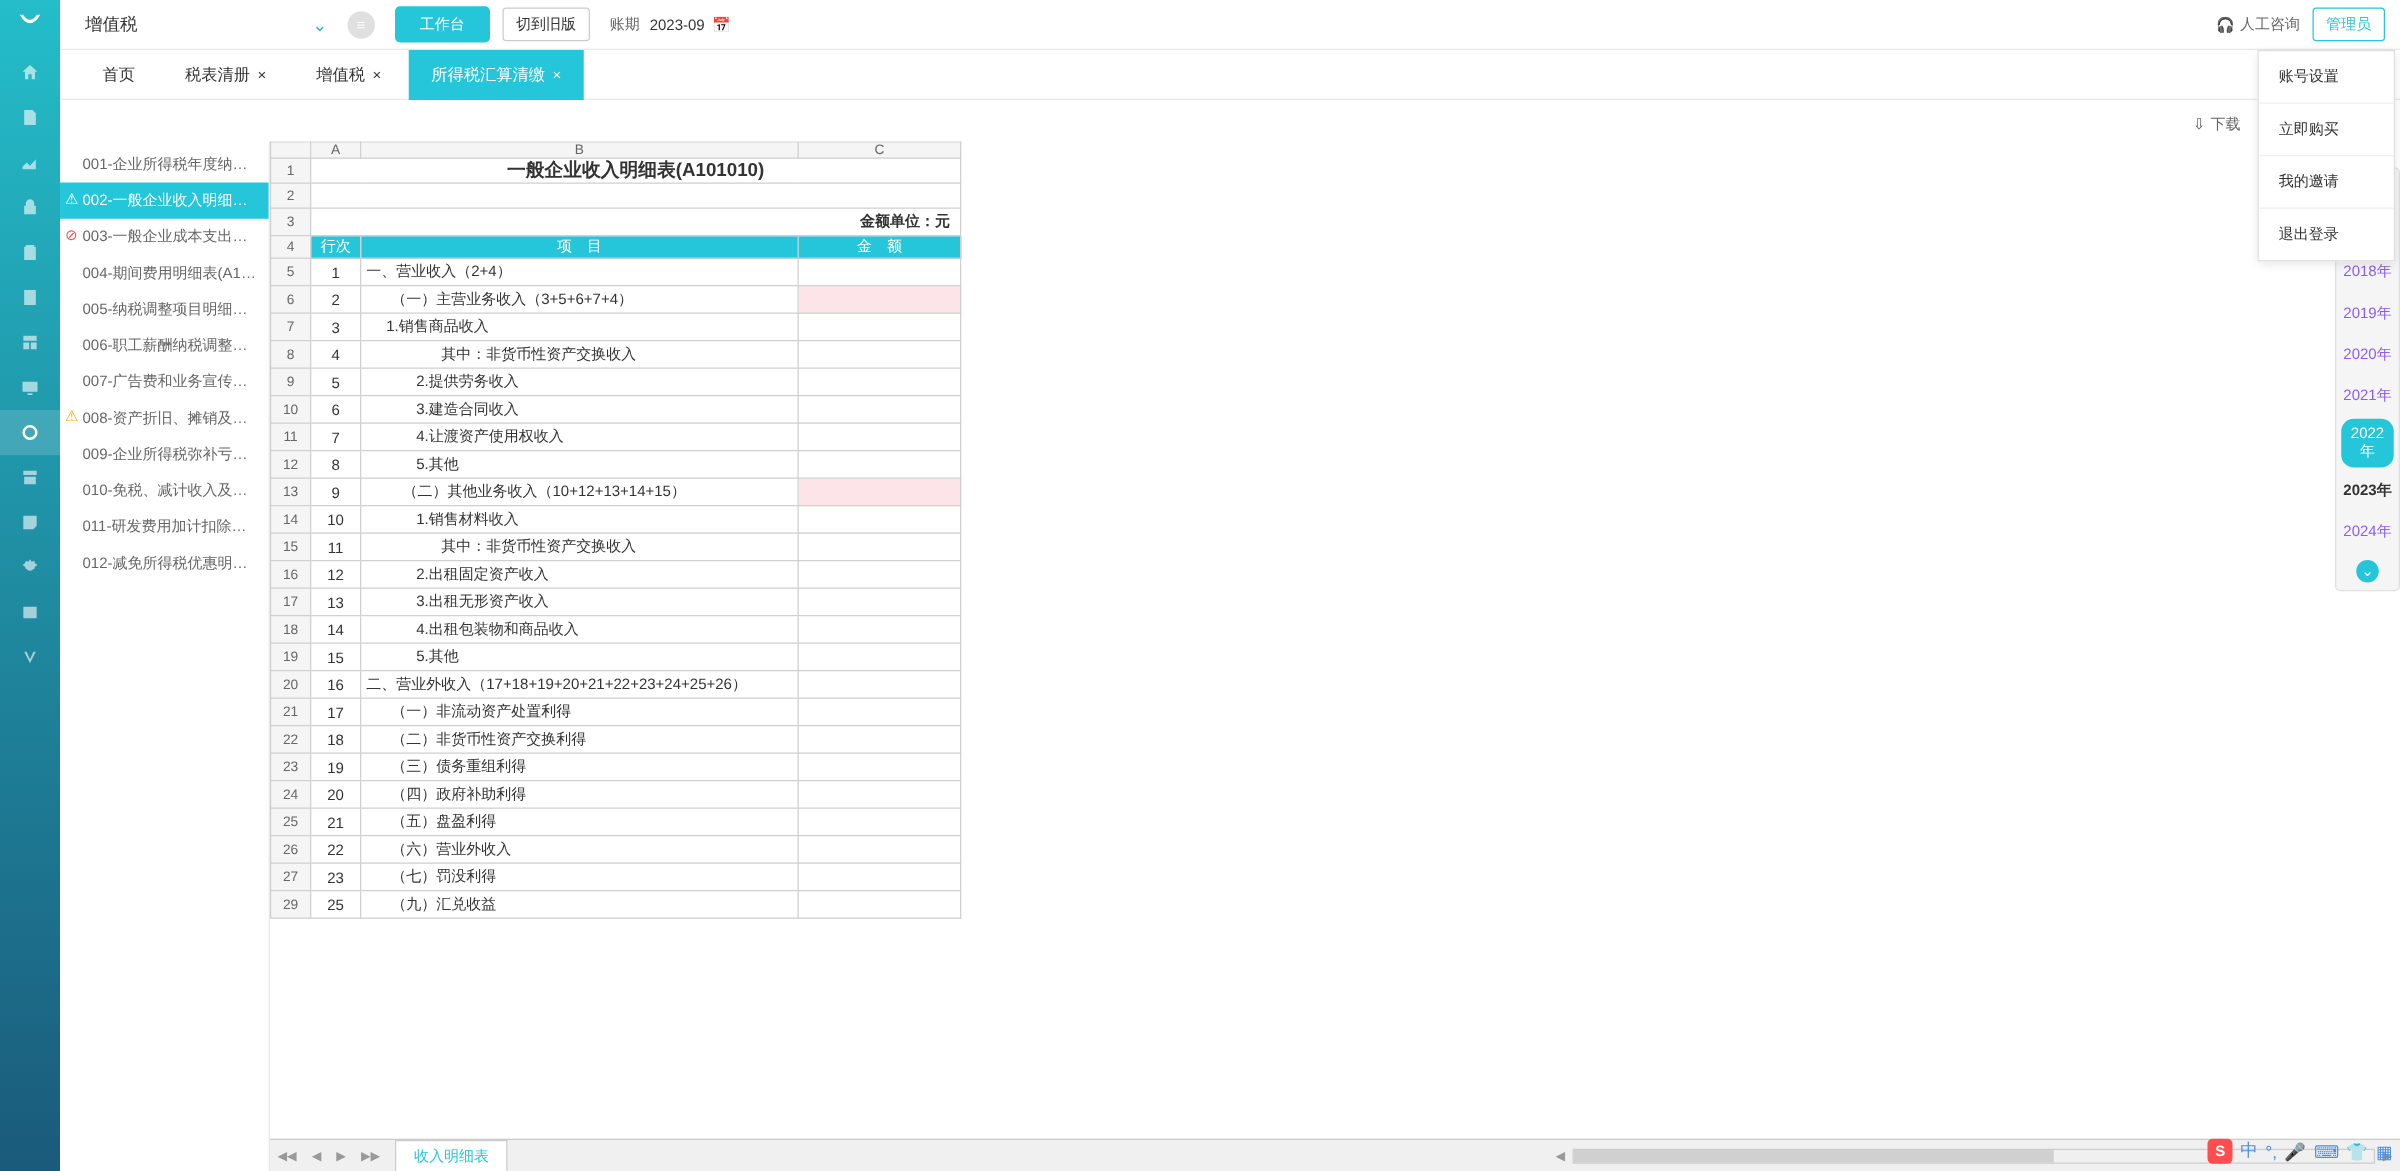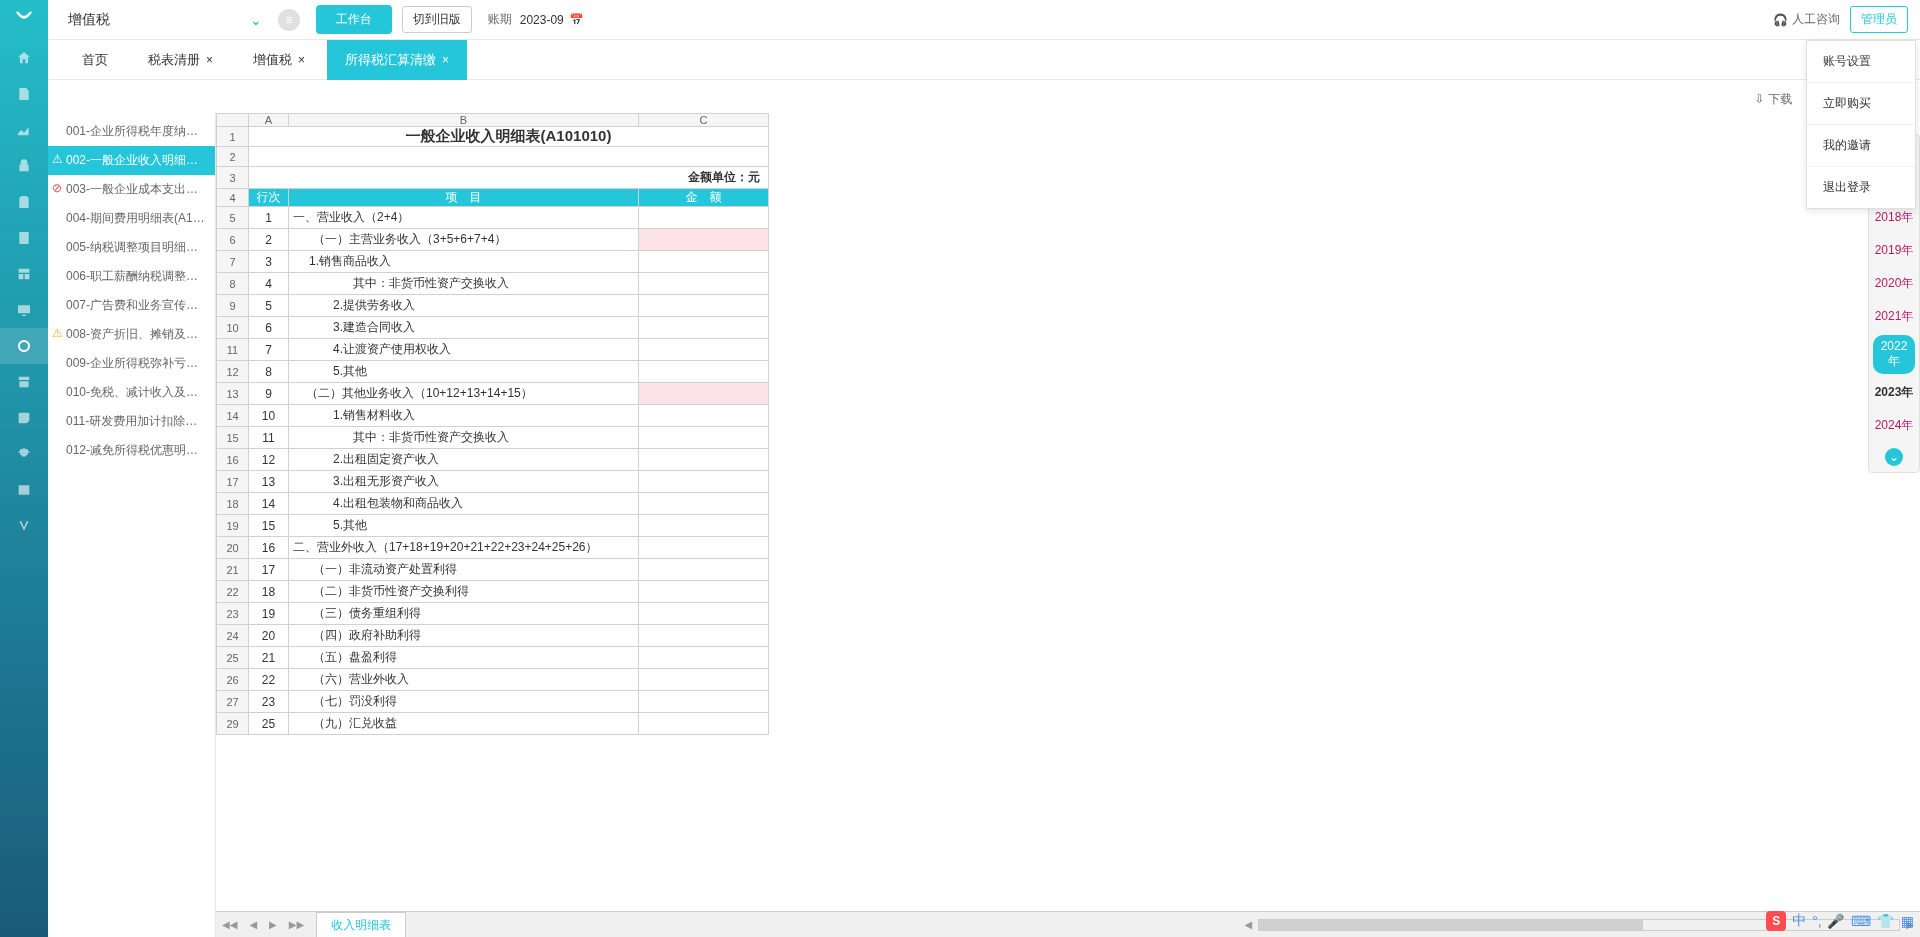--- a/index.html
+++ b/index.html
@@ -60,21 +60,21 @@
     .pink { background: #fce4e8; }
     
     .sheet-tabs { height: 26px; display: flex; align-items: center; border-top: 1px solid #ccc; background: #f0f0f0; }
     .sheet-tab-nav { padding: 0 6px; color: #999; font-size: 10px; }
     .sheet-tab { background: #fff; border: 1px solid #ccc; border-bottom: none; padding: 4px 14px; font-size: 12px; color: #26c6da; margin-left: 6px; }
     .sheet-scroll { margin-left: auto; flex: 0 0 40%; height: 12px; display:flex;align-items:center; }
     .sheet-scroll-track { flex:1; border:1px solid #ccc; height:12px; position:relative; }
     .sheet-scroll-thumb { position:absolute; left:0; top:0; bottom:0; width:60%; background:#d0d0d0; }
     
     .year-panel { position: absolute; right: 0; top: 134px; width: 52px; background: #f5f5f5; border: 1px solid #e0e0e0; border-radius: 4px; }
-    .year-item { padding: 8px 4px; text-align: center; font-size: 12px; color: #be185d; cursor: pointer; }
+    .year-item { padding: 8px 4px; text-align: center; font-size: 12px; color: #8b5cf6; cursor: pointer; }
     .year-item.current { color: #333; font-weight: bold; }
     .year-item.pill { background: #26c6da; color: #fff; border-radius: 10px; margin: 2px 4px; padding: 4px; }
     .year-more { text-align: center; padding: 6px; }
     .year-more span { display:inline-block; width:18px;height:18px;border-radius:50%;background:#26c6da;color:#fff;font-size:12px;line-height:18px; }
     
     .user-menu { position: absolute; right: 4px; top: 40px; width: 110px; background: #fff; border: 1px solid #e0e0e0; box-shadow: 0 2px 8px rgba(0,0,0,0.1); z-index: 100; }
     .user-menu-item { padding: 12px 16px; font-size: 12px; color: #333; cursor: pointer; border-bottom: 1px solid #f0f0f0; }
     .user-menu-item:last-child { border-bottom: none; }
     
     .ime-bar { position: absolute; right: 6px; bottom: 6px; display: flex; gap: 6px; align-items: center; }
@@ -306,21 +306,21 @@
                 </tr>
                 <tr>
                   <td class="row-hdr">12</td>
                   <td class="cell seq-cell">8</td>
                   <td class="cell" style="padding-left:44px">5.其他</td>
                   <td class="cell "></td>
                 </tr>
                 <tr>
                   <td class="row-hdr">13</td>
                   <td class="cell seq-cell">9</td>
-                  <td class="cell" style="padding-left:17px">（二）其他业务收入（10+12+13+14+15）</td>
+                  <td class="cell" style="padding-left:33px">（二）其他业务收入（10+12+13+14+15）</td>
                   <td class="cell pink"></td>
                 </tr>
                 <tr>
                   <td class="row-hdr">14</td>
                   <td class="cell seq-cell">10</td>
                   <td class="cell" style="padding-left:44px">1.销售材料收入</td>
                   <td class="cell "></td>
                 </tr>
                 <tr>
                   <td class="row-hdr">15</td>

